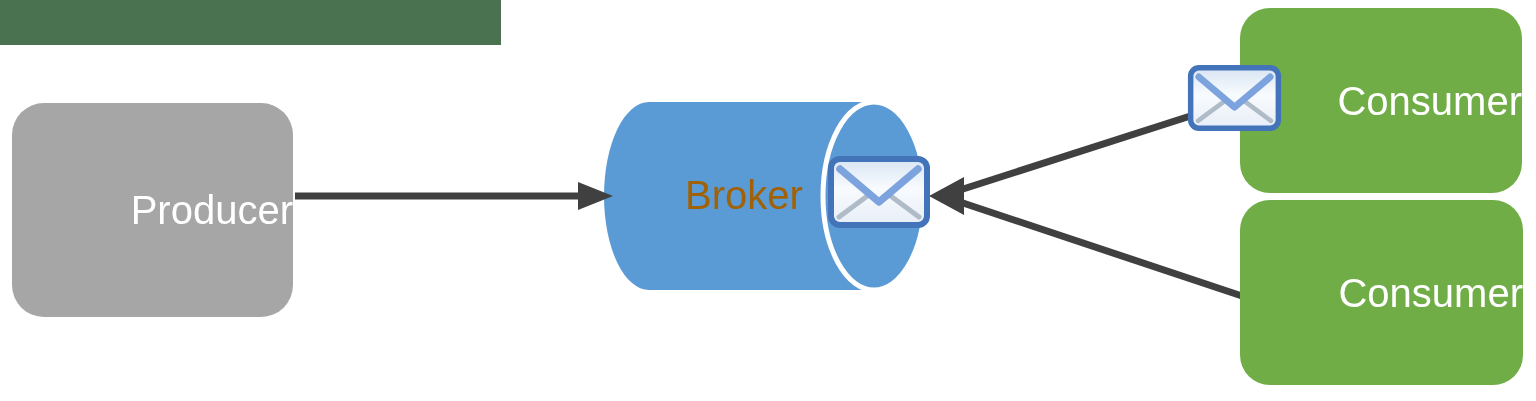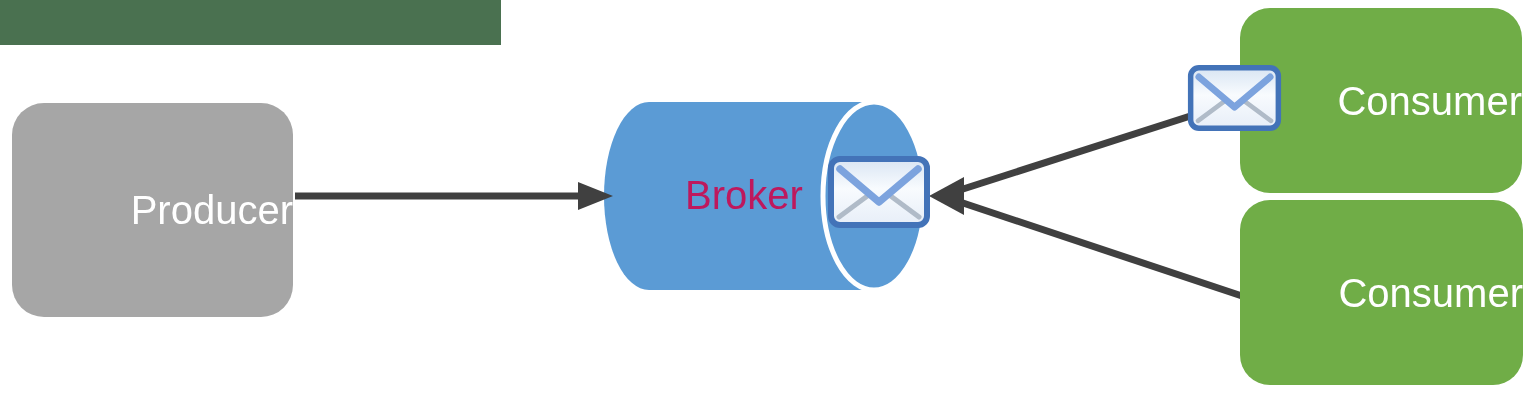--- a/index.html
+++ b/index.html
@@ -48,21 +48,21 @@
   .node-consumer-bottom {
     left: 1240px; top: 200px;
     width: 283px; height: 185px;
     background: #70ad47;
     border-radius: 30px;
   }
   .broker-label {
     position: absolute;
     left: 744px; top: 196px;
     transform: translate(-50%, -52%);
-    color: #be185d;
+    color: #a16207;
     font-size: 40px;
     line-height: 1;
     z-index: 2;
     white-space: nowrap;
   }
   .envelope {
     position: absolute;
     z-index: 3;
   }
   .envelope-broker {

